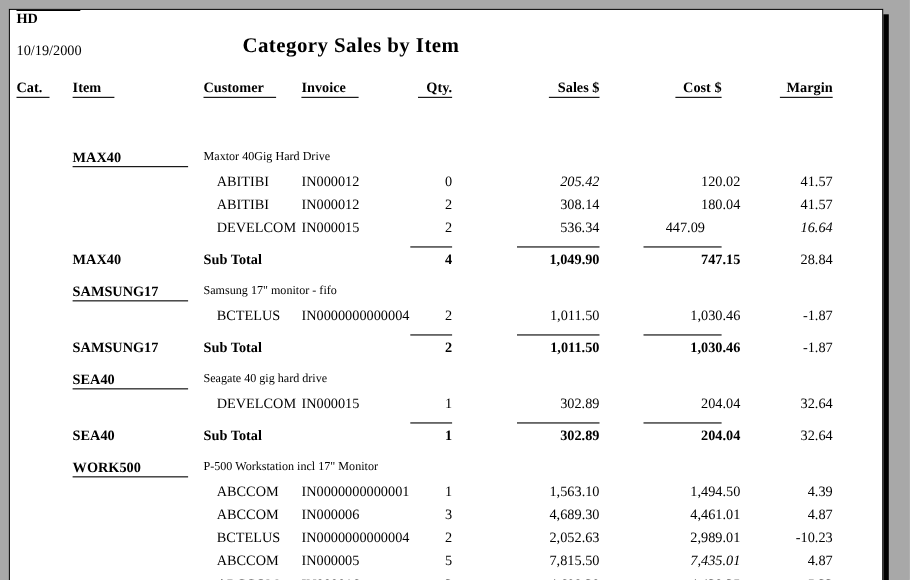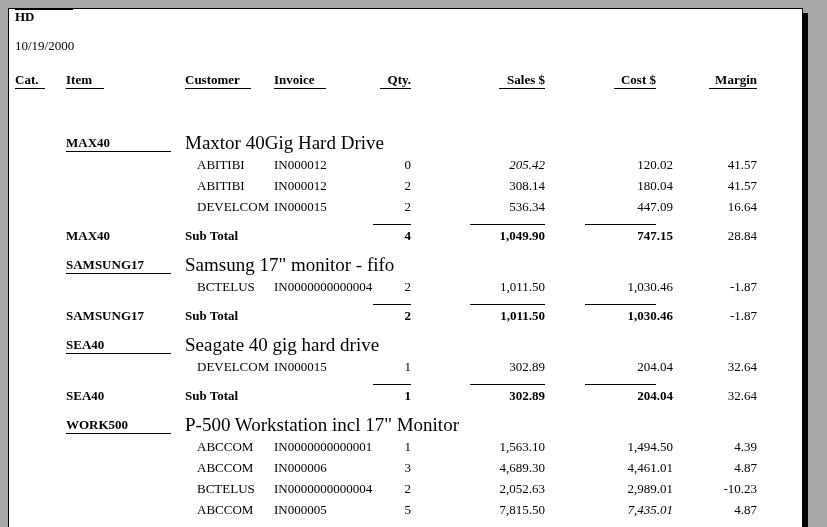--- a/index.html
+++ b/index.html
@@ -113,21 +113,21 @@
     font-weight: bold;
     font-size: 13px;
   }
   .item-rule {
     position: absolute;
     left: 57px;
     height: 0;
     border-top: 1px solid #000;
     width: 105px;
   }
-  .item-desc { left: 176px; font-size: 19px; }
+  .item-desc { left: 176px; font-size: 11px; }
 
   
   .d-customer { left: 188px; }
   .d-invoice  { left: 265px; width: 100px; overflow: hidden; }
   .d-qty      { left: 352px; width: 50px;  text-align: right; }
   .d-sales    { left: 436px; width: 100px; text-align: right; }
   .d-cost     { left: 564px; width: 100px; text-align: right; }
   .d-margin   { left: 648px; width: 100px; text-align: right; }
 
   
@@ -148,20 +148,21 @@
 <body>
 
 <div id="preview-window">
 
   <div id="page-shadow"></div>
 
   <div id="page-sheet">
     <div id="page-canvas">
 
       <div class="rpt" id="report-date">10/19/2000</div>
+      <div class="rpt" id="report-title">Category Sales by Item</div>
 
       <div class="rpt colhead" id="head-cat">Cat.</div>
       <div class="rpt colhead" id="head-item">Item</div>
       <div class="rpt colhead" id="head-customer">Customer</div>
       <div class="rpt colhead" id="head-invoice">Invoice</div>
       <div class="rpt colhead" id="head-qty">Qty.</div>
       <div class="rpt colhead" id="head-sales">Sales $</div>
       <div class="rpt colhead" id="head-cost">Cost $</div>
       <div class="rpt colhead" id="head-margin">Margin</div>
 
@@ -181,22 +182,22 @@
           <div class="rpt d-customer" style="top: 169px;">ABITIBI</div>
           <div class="rpt d-invoice" style="top: 169px;">IN000012</div>
           <div class="rpt d-qty" style="top: 169px;">2</div>
           <div class="rpt d-sales" style="top: 169px;">308.14</div>
           <div class="rpt d-cost" style="top: 169px;">180.04</div>
           <div class="rpt d-margin" style="top: 169px;">41.57</div>
           <div class="rpt d-customer" style="top: 190px;">DEVELCOM</div>
           <div class="rpt d-invoice" style="top: 190px;">IN000015</div>
           <div class="rpt d-qty" style="top: 190px;">2</div>
           <div class="rpt d-sales" style="top: 190px;">536.34</div>
-          <div class="rpt d-cost" style="top: 190px;">447.09</div>
-          <div class="rpt d-margin" style="top: 190px;">16.64</div>
+          <div class="rpt d-cost" style="top: 190px; text-align: center;">447.09</div>
+          <div class="rpt d-margin" style="top: 190px; font-style: italic;">16.64</div>
           <div class="sub-rule rule-qty" style="top: 215px;"></div>
           <div class="sub-rule rule-sales" style="top: 215px;"></div>
           <div class="sub-rule rule-cost" style="top: 215px;"></div>
           <div class="rpt sub-code" style="top: 219px;">MAX40</div>
           <div class="rpt sub-label" style="top: 219px;">Sub Total</div>
           <div class="rpt d-qty bold" style="top: 219px;">4</div>
           <div class="rpt d-sales bold" style="top: 219px;">1,049.90</div>
           <div class="rpt d-cost bold" style="top: 219px;">747.15</div>
           <div class="rpt d-margin" style="top: 219px;">28.84</div>
           <div class="rpt item-code" style="top: 248px;">SAMSUNG17</div>

